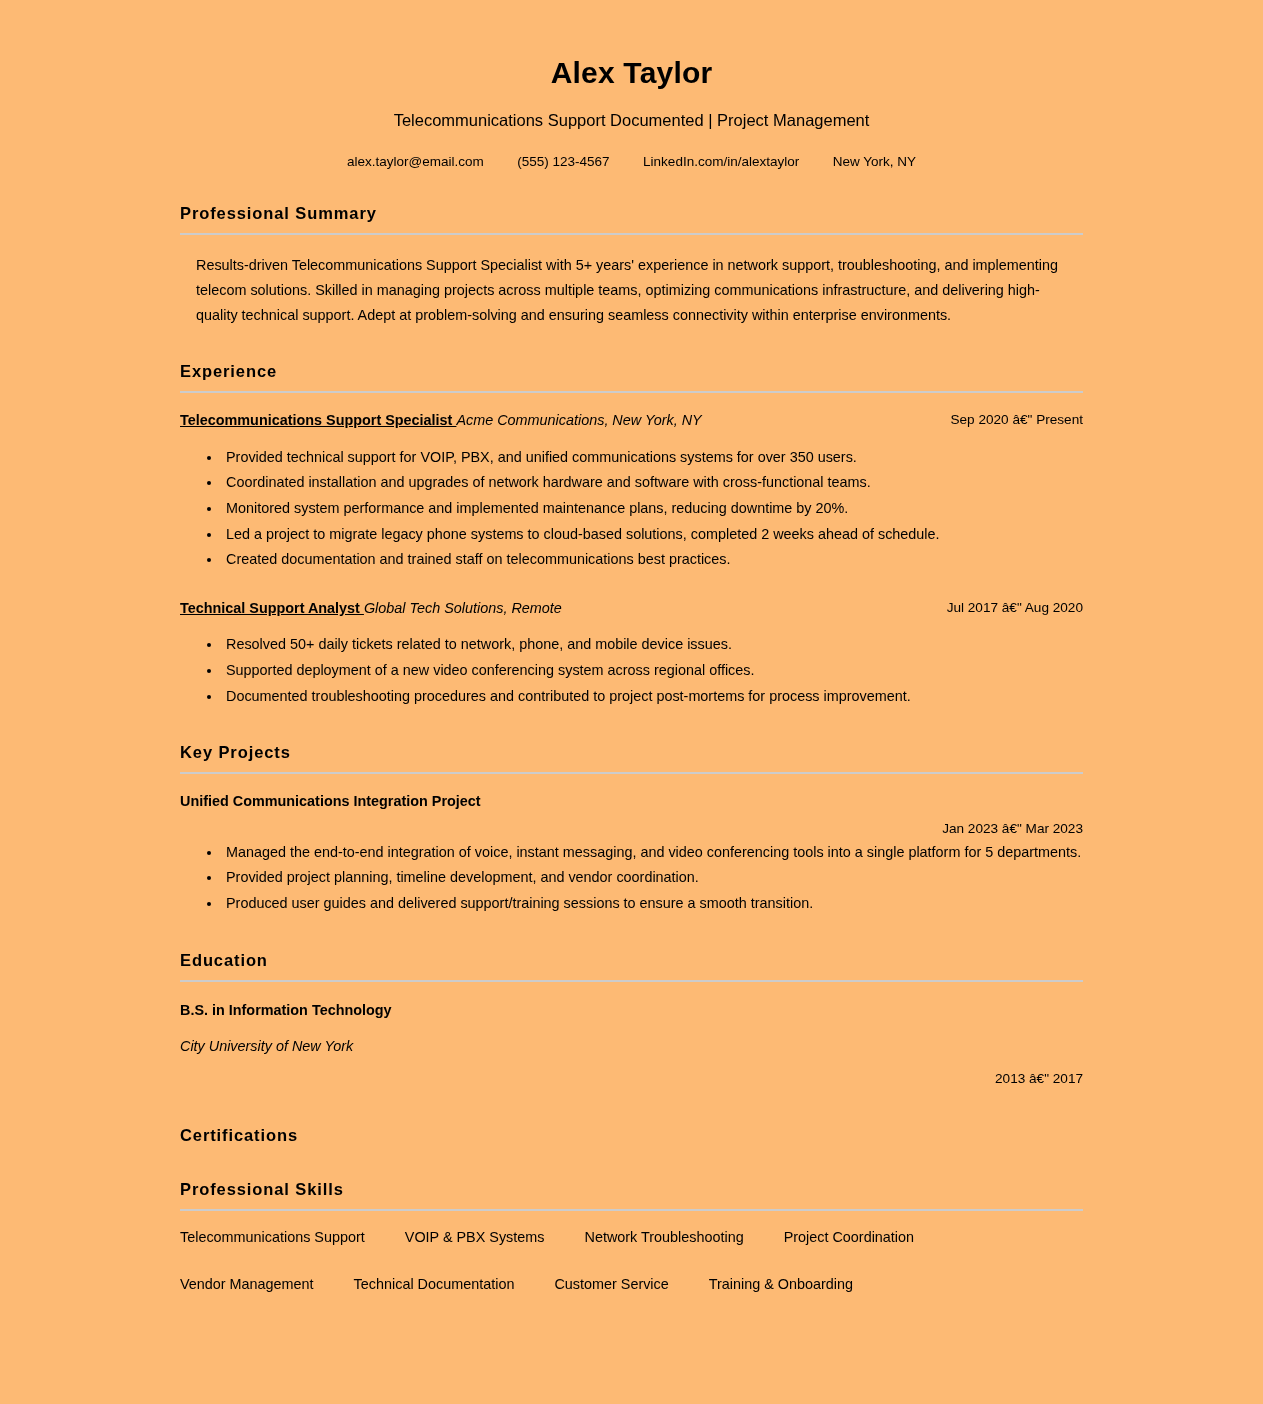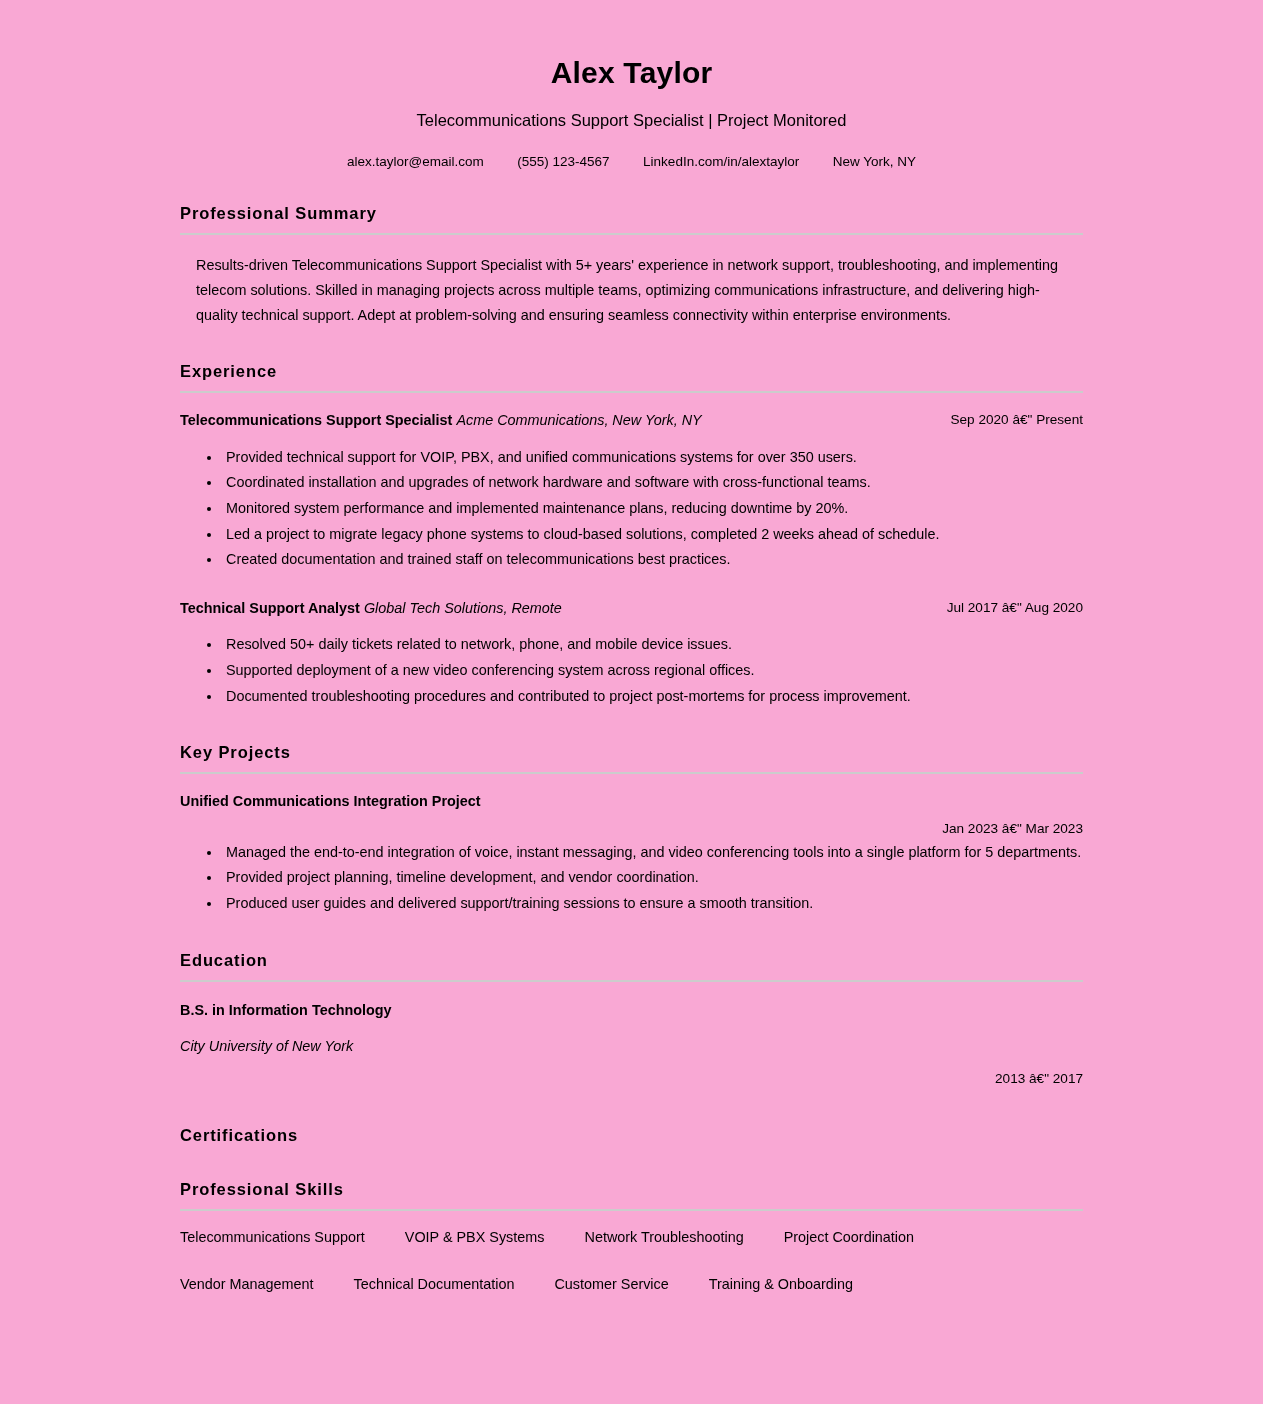--- a/index.html
+++ b/index.html
@@ -10,21 +10,21 @@
   body {
     width: 1263px;
     height: 1404px;
     font-family: "Liberation Sans", sans-serif;
     color: #000000;
     overflow: hidden;
   }
   .page {
     width: 1263px;
     height: 1404px;
-    background: #f9a8d4;
+    background: #fdba74;
     box-sizing: border-box;
     padding: 0;
     position: relative;
   }
   .inner {
     margin: 0 auto;
     width: 903px;
     padding-top: 56px;
   }
 
@@ -75,21 +75,21 @@
 
   
   .entry { margin-bottom: 4px; }
   .entry + .entry { margin-top: 26px; }
   .entry-head {
     font-size: 14.4px;
     line-height: 1.35;
     position: relative;
     min-height: 19px;
   }
-  .role { font-weight: bold; }
+  .role { font-weight: bold; text-decoration: underline; }
   .org { font-style: italic; font-weight: normal; }
   .dates-right {
     float: right;
     font-size: 13.6px;
     font-weight: normal;
     font-style: normal;
     white-space: nowrap;
   }
   .clear { clear: both; }
 
@@ -153,21 +153,21 @@
   .section.certs { margin-top: 38px; }
 </style>
 </head>
 <body>
 
 <div class="page">
   <div class="inner">
 
     <div class="hdr">
       <h1 class="name">Alex Taylor</h1>
-      <div class="headline">Telecommunications Support Specialist | Project Monitored</div>
+      <div class="headline">Telecommunications Support Documented | Project Management</div>
       <div class="contact">
         <span class="citem">alex.taylor@email.com</span>
         <span class="csep"></span>
         <span class="citem">(555) 123-4567</span>
         <span class="csep"></span>
         <span class="citem">LinkedIn.com/in/alextaylor</span>
         <span class="csep"></span>
         <span class="citem">New York, NY</span>
       </div>
     </div>

